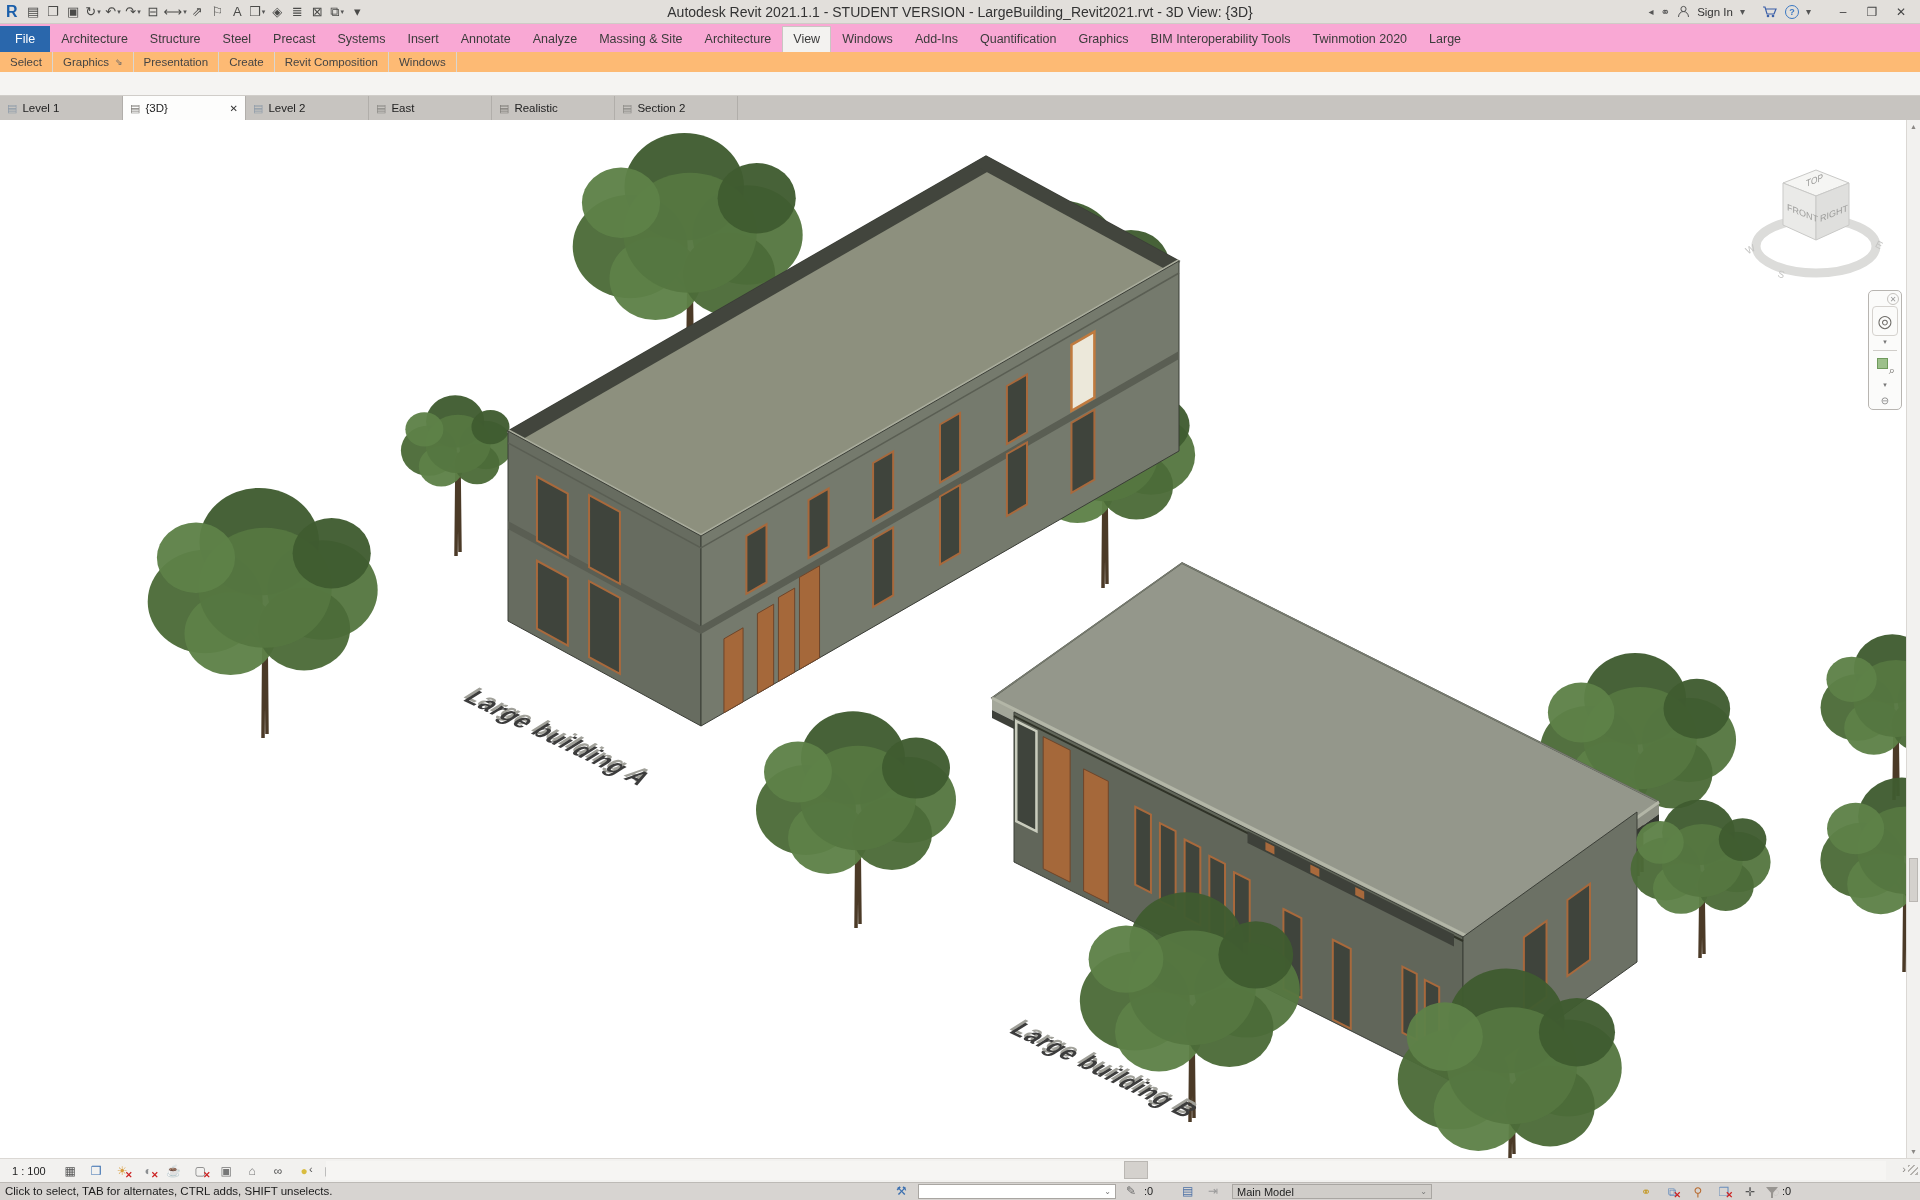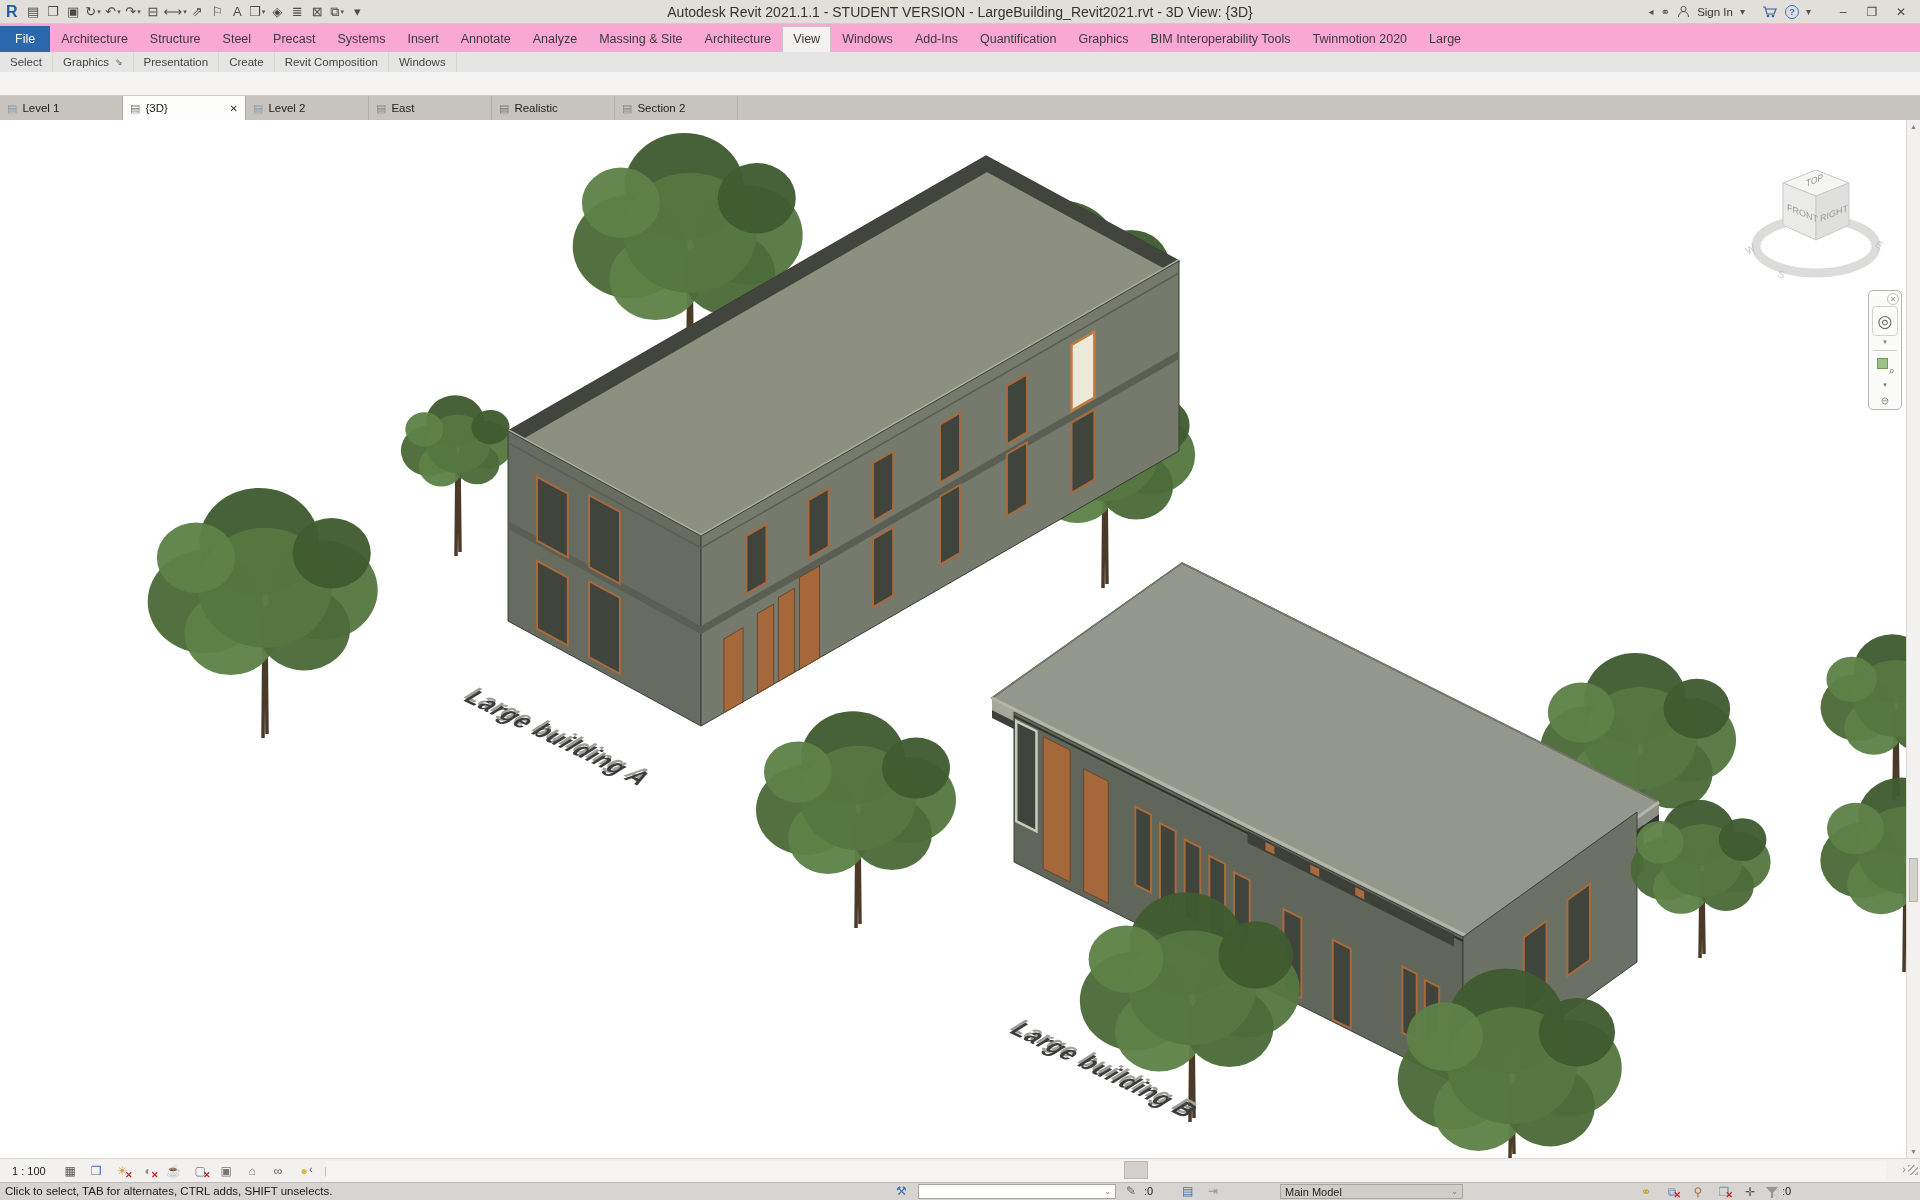--- a/index.html
+++ b/index.html
@@ -17,21 +17,21 @@
 .tb-right { margin-left:auto; display:flex; align-items:center; gap:7px; padding-right:8px; position:relative; z-index:2; font-size:11.5px; color:#333; }
 .tb-right .mini { font-size:10px; color:#555; }
 .helpq { width:14px; height:14px; border:1.5px solid #3a78c2; border-radius:50%; color:#3a78c2; font-size:9px; font-weight:bold; display:flex; align-items:center; justify-content:center; }
 .winbtn { width:22px; text-align:center; color:#444; font-size:12px; }
 
 
 .ribbon-tabs { height:28px; background:#f9a8d4; display:flex; align-items:flex-end; font-size:12.5px; color:#3b3b3b; flex:none; }
 .rtab { padding:6px 11px 6px; white-space:nowrap; }
 .rtab.file { background:#2a67ac; color:#fff; padding:6px 15px; }
 .rtab.active { background:#f3f2f0; border:1px solid #c9c6c2; border-bottom:none; padding:5px 10px 6px; }
-.ribbon-panels { height:20px; background:#e5e5e5; display:flex; align-items:center; font-size:11.5px; color:#444; flex:none; }
+.ribbon-panels { height:20px; background:#fdba74; display:flex; align-items:center; font-size:11.5px; color:#444; flex:none; }
 .rpanel { padding:0 10px; height:100%; display:flex; align-items:center; gap:6px; border-right:1px solid #d9d6d2; white-space:nowrap; }
 .rpanel .launch { display:none; font-size:9px; color:#666; }
 .rpanel .launch.show { display:inline; }
 .ribbon-empty { height:24px; background:#f5f4f2; border-bottom:1px solid #d0cdc9; flex:none; }
 
 
 .viewtabs { height:24px; background:#c7c4c0; display:flex; align-items:stretch; font-size:11.5px; flex:none; }
 .vtab { width:123px; display:flex; align-items:center; gap:5px; padding:0 7px; border-right:1px solid #b1aeaa; color:#222; }
 .vtab.active { background:#fdfdfc; }
 .vti { font-size:11px; color:#8a8884; flex:none; }
@@ -79,21 +79,21 @@
 .corner-grip { position:absolute; right:2px; top:6px; width:10px; height:10px; background:
   repeating-linear-gradient(135deg,#b5b2ae 0 1.5px,transparent 1.5px 4px); }
 
 
 .statusbar { height:18px; background:#d7d4d1; border-top:1px solid #bdbab6; position:relative; font-size:11.5px; color:#1c1c1c; flex:none; }
 .sb-hint { position:absolute; left:5px; top:2px; white-space:nowrap; }
 .sb-worksets-icon { position:absolute; left:896px; top:1px; font-size:12px; color:#3a6fb0; }
 .sb-combo { position:absolute; top:1px; height:15px; border:1px solid #a9a6a2; display:flex; align-items:center; font-size:11px; padding:0 4px; color:#222; }
 .sb-combo .chev { margin-left:auto; font-size:8px; color:#777; }
 .ws-combo { left:918px; width:198px; background:#fff; }
-.mm-combo { left:1232px; width:183px; background:#d0cdc9;margin-left:48px; }
+.mm-combo { left:1232px; width:200px; background:#d0cdc9; }
 .sb-ico { position:absolute; top:1px; font-size:12px; color:#666; }
 .sb-count { position:absolute; top:2px; font-size:11px; color:#222; }
 .sb-right { position:absolute; left:1638px; top:1px; display:flex; align-items:center; gap:10px; }
 .sr-btn { position:relative; width:16px; height:16px; display:flex; align-items:center; justify-content:center; font-size:12px; }
 .funnel { width:13px; height:12px; position:relative; }
 .funnel::before { content:''; position:absolute; left:0; top:1px; border-left:6px solid transparent; border-right:6px solid transparent; border-top:7px solid #989591; }
 .funnel::after { content:''; position:absolute; left:5px; top:7px; width:2px; height:5px; background:#989591; }
 </style>
 </head>
 <body>

